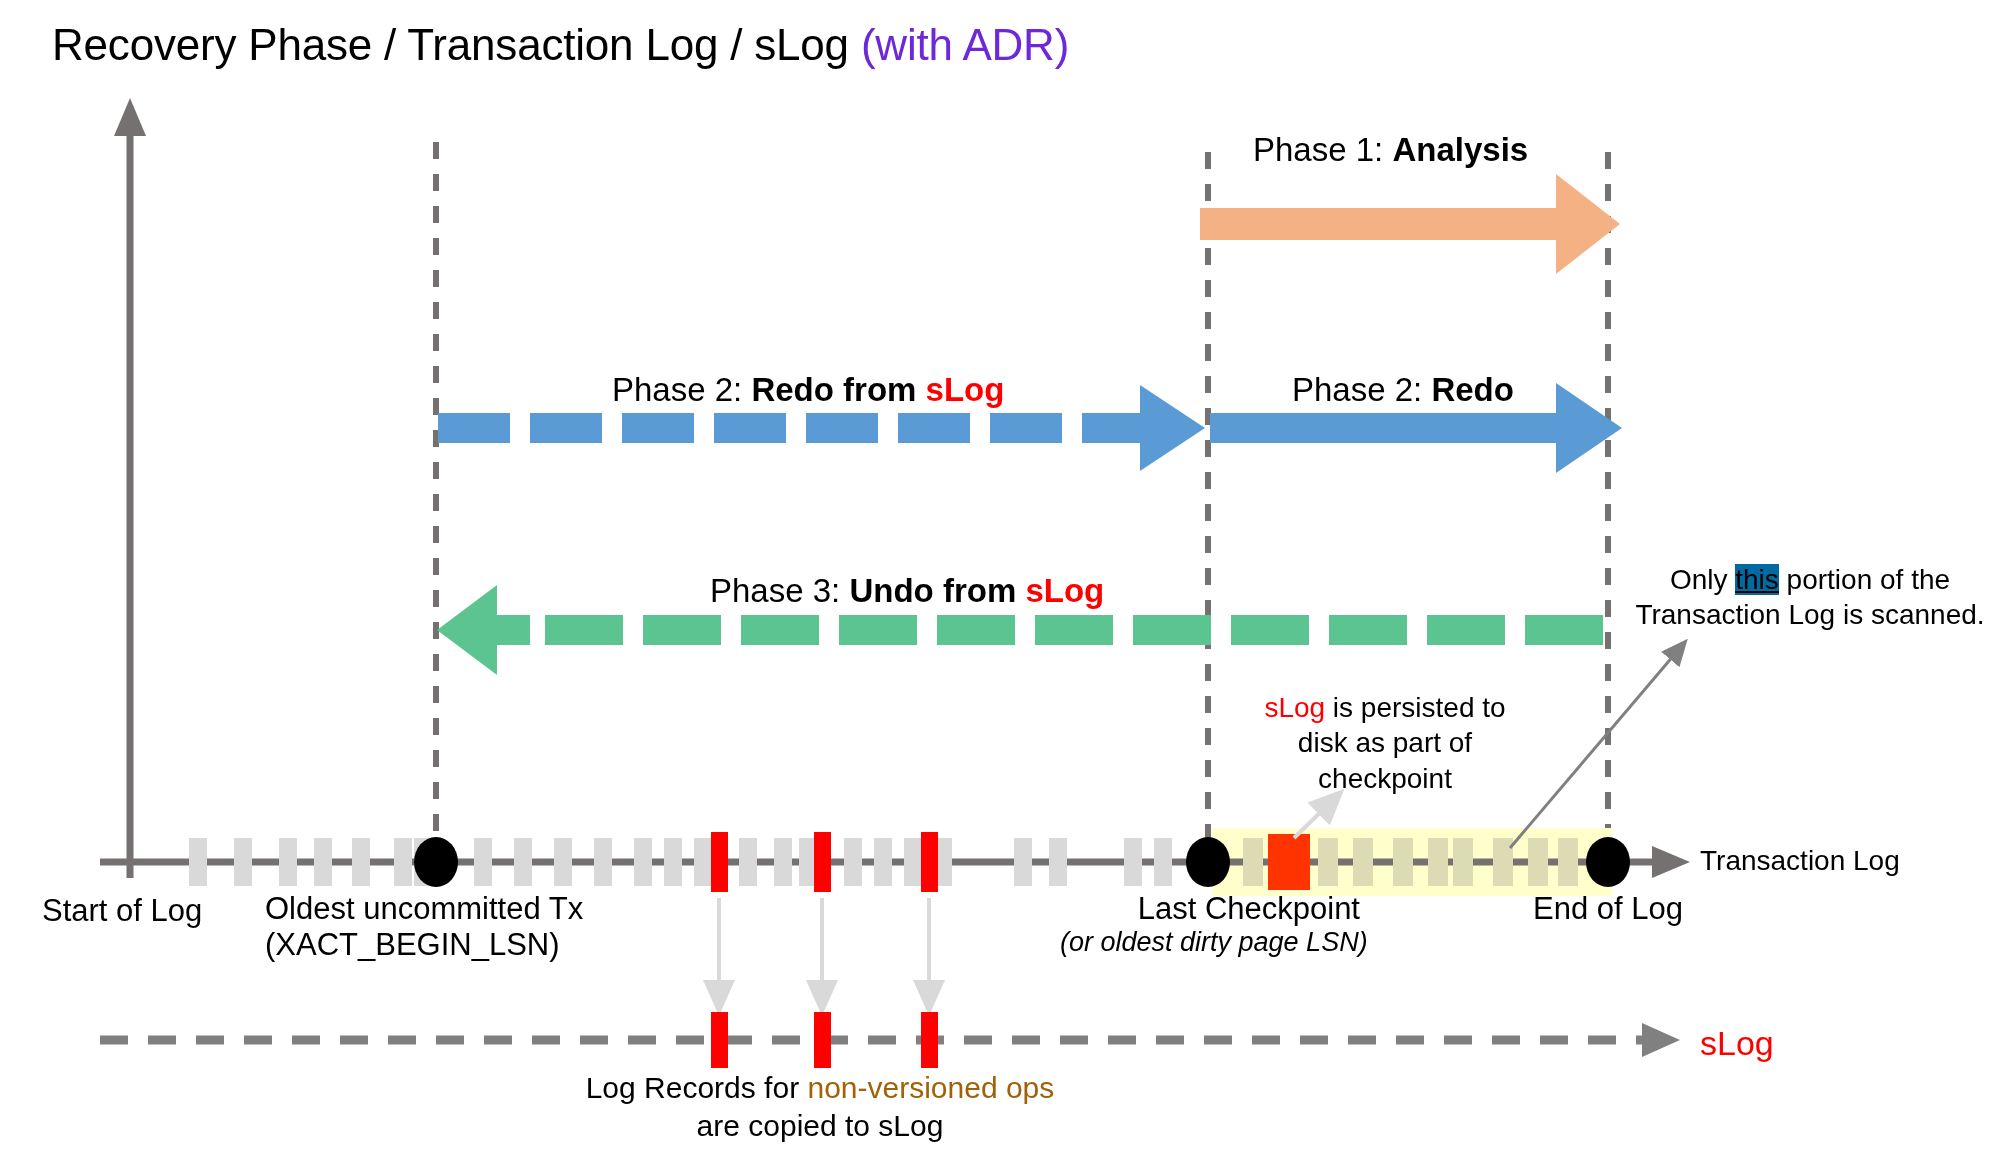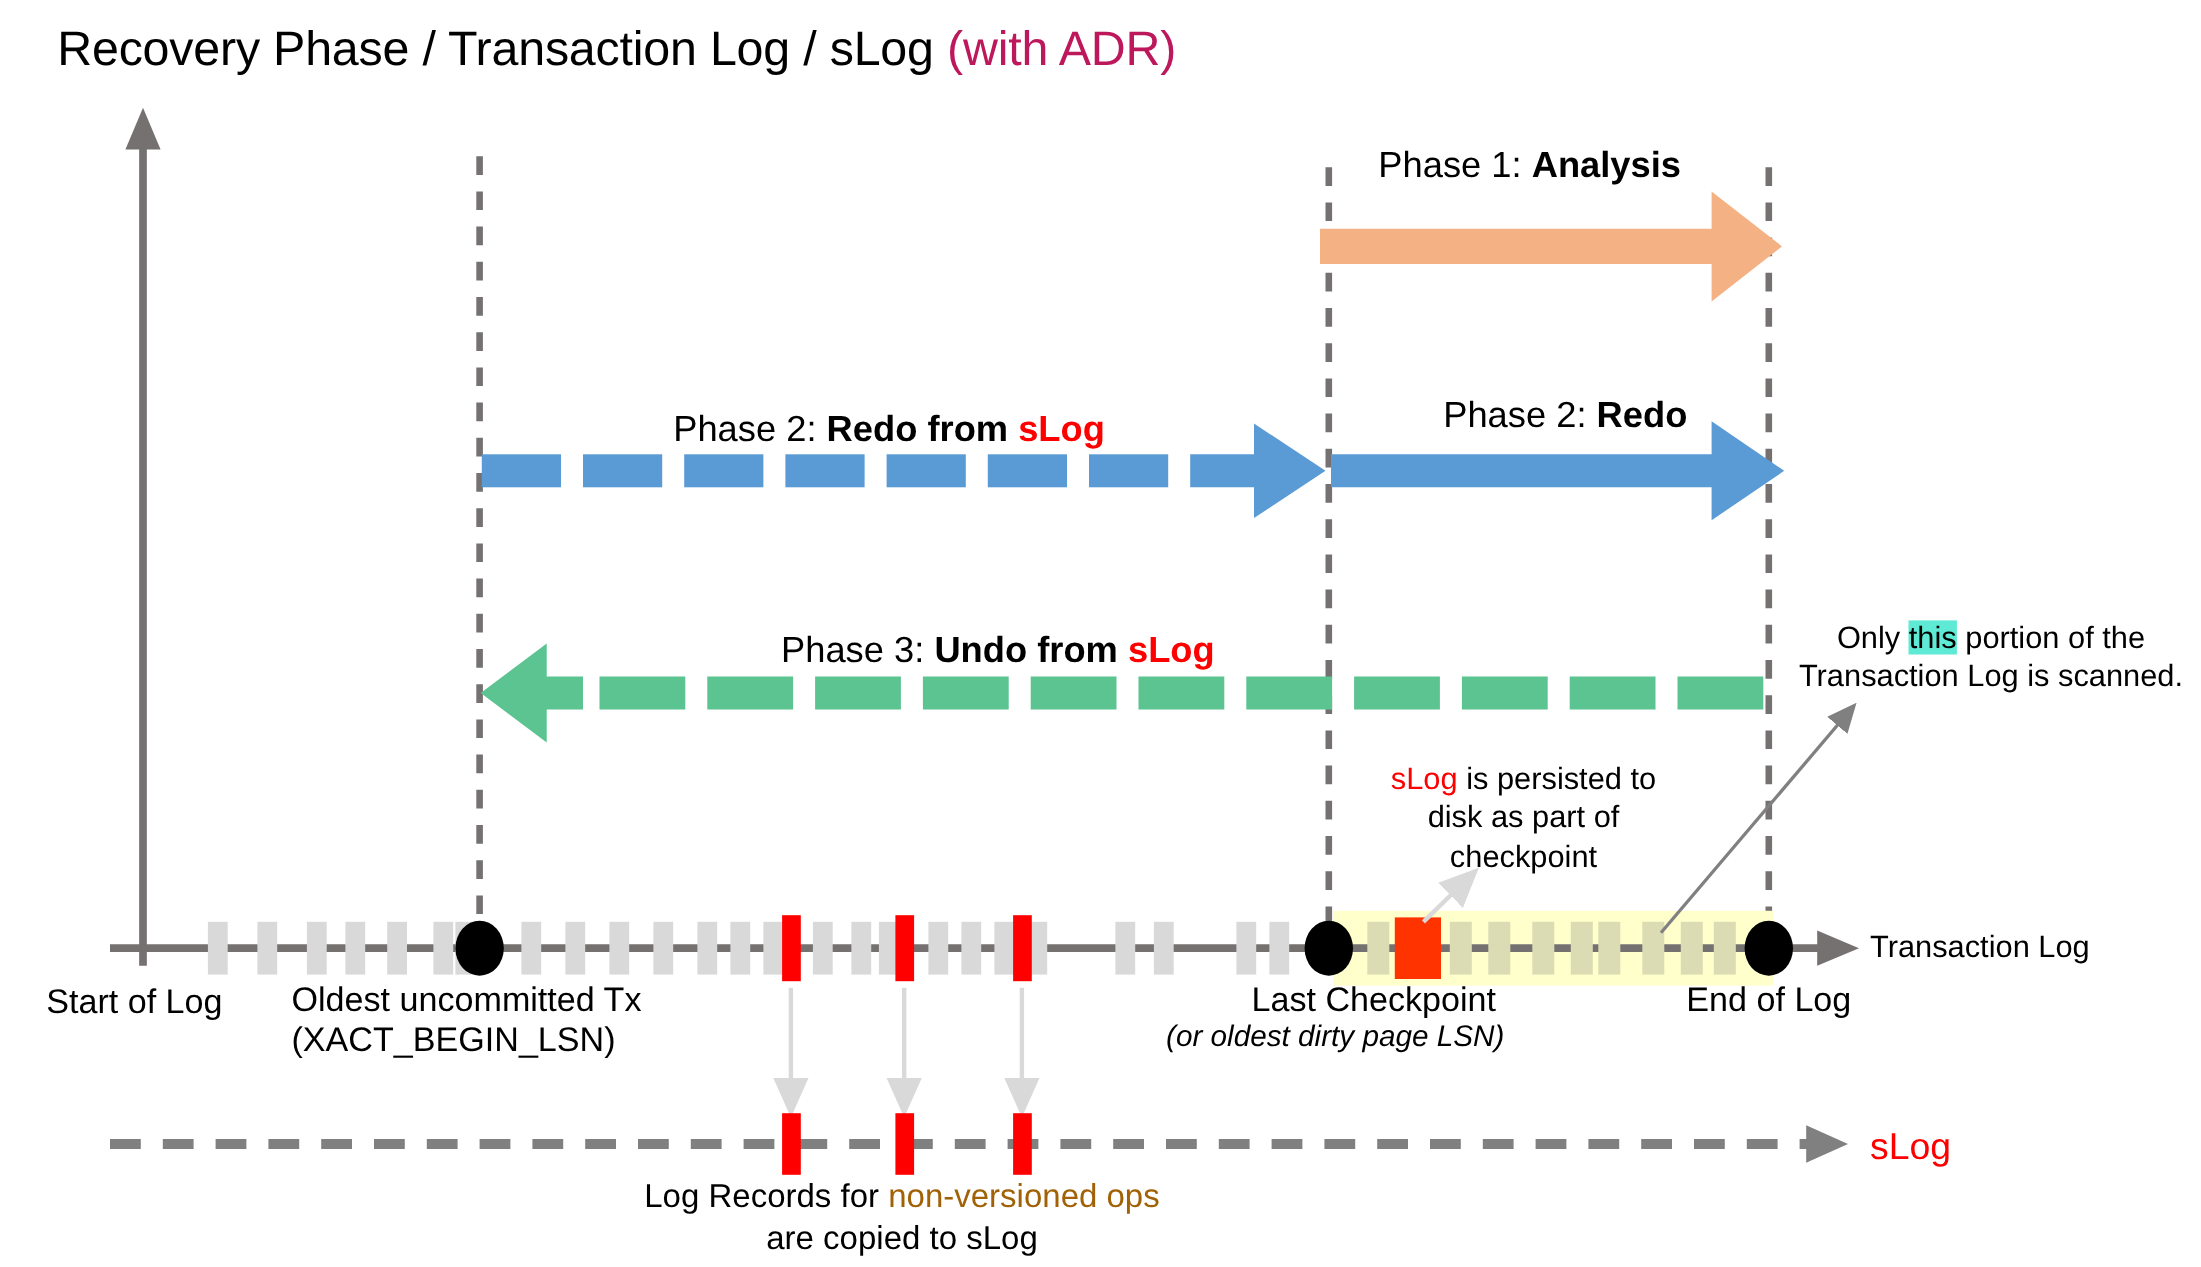--- a/index.html
+++ b/index.html
@@ -15,45 +15,45 @@
   }
   #stage { position: absolute; inset: 0; }
   svg#canvas { position: absolute; left: 0; top: 0; width: 2001px; height: 1152px; }
 
   .txt { position: absolute; white-space: pre; color: #000; }
 
   #title {
     left: 52px; top: 20px;
     font-size: 44px; letter-spacing: -0.2px;
   }
-  #title .adr { color: #be185d; }
+  #title .adr { color: #6d28d9; }
 
   .phase-label { font-size: 33px; }
   .phase-label .bold { font-weight: bold; }
   .phase-label .slog { font-weight: bold; color: #FF0000; }
 
   #lbl-analysis { left: 1253px; top: 131px; }
   #lbl-redo-slog { left: 612px; top: 371px; }
-  #lbl-redo     { left: 1292px; top: 358px; margin-left: 20px; }
+  #lbl-redo     { left: 1292px; top: 371px; }
   #lbl-undo     { left: 710px; top: 572px; text-align: center; }
 
   .axis-label { font-size: 31px; }
   #lbl-start-of-log { left: 42px; top: 893px; }
   #lbl-oldest-tx { left: 265px; top: 891px; width: 390px; }
   #lbl-last-ckpt { left: 1060px; top: 891px; text-align: right; width: 300px; }
   #lbl-last-ckpt .sub { font-style: italic; font-size: 27px; display: block; line-height: 1.12; }
   #lbl-end-of-log { left: 1508px; top: 891px; text-align: center; width: 200px; }
   #lbl-translog { left: 1700px; top: 845px; font-size: 28px; }
   #lbl-slog-axis { left: 1700px; top: 1024px; font-size: 34px; color: #FF0000; }
 
   .note { position: absolute; font-size: 28px; text-align: center; line-height: 1.26; color: #000; }
   #note-ckpt { left: 1220px; top: 690px; width: 330px; }
   #note-ckpt .slog { color: #FF0000; }
   #note-scan { left: 1630px; top: 562px; width: 360px; }
-  #note-scan .hl { background: #5eead4; }
+  #note-scan .hl { background: #0369a1; text-decoration: underline; }
   #note-bottom { left: 560px; top: 1069px; width: 520px; font-size: 30px; }
   #note-bottom .nv { color: #a16207; }
 </style>
 </head>
 <body>
 
 <div id="stage">
 
   <svg id="canvas" viewBox="0 0 2001 1152" xmlns="http://www.w3.org/2000/svg">
     <defs>

